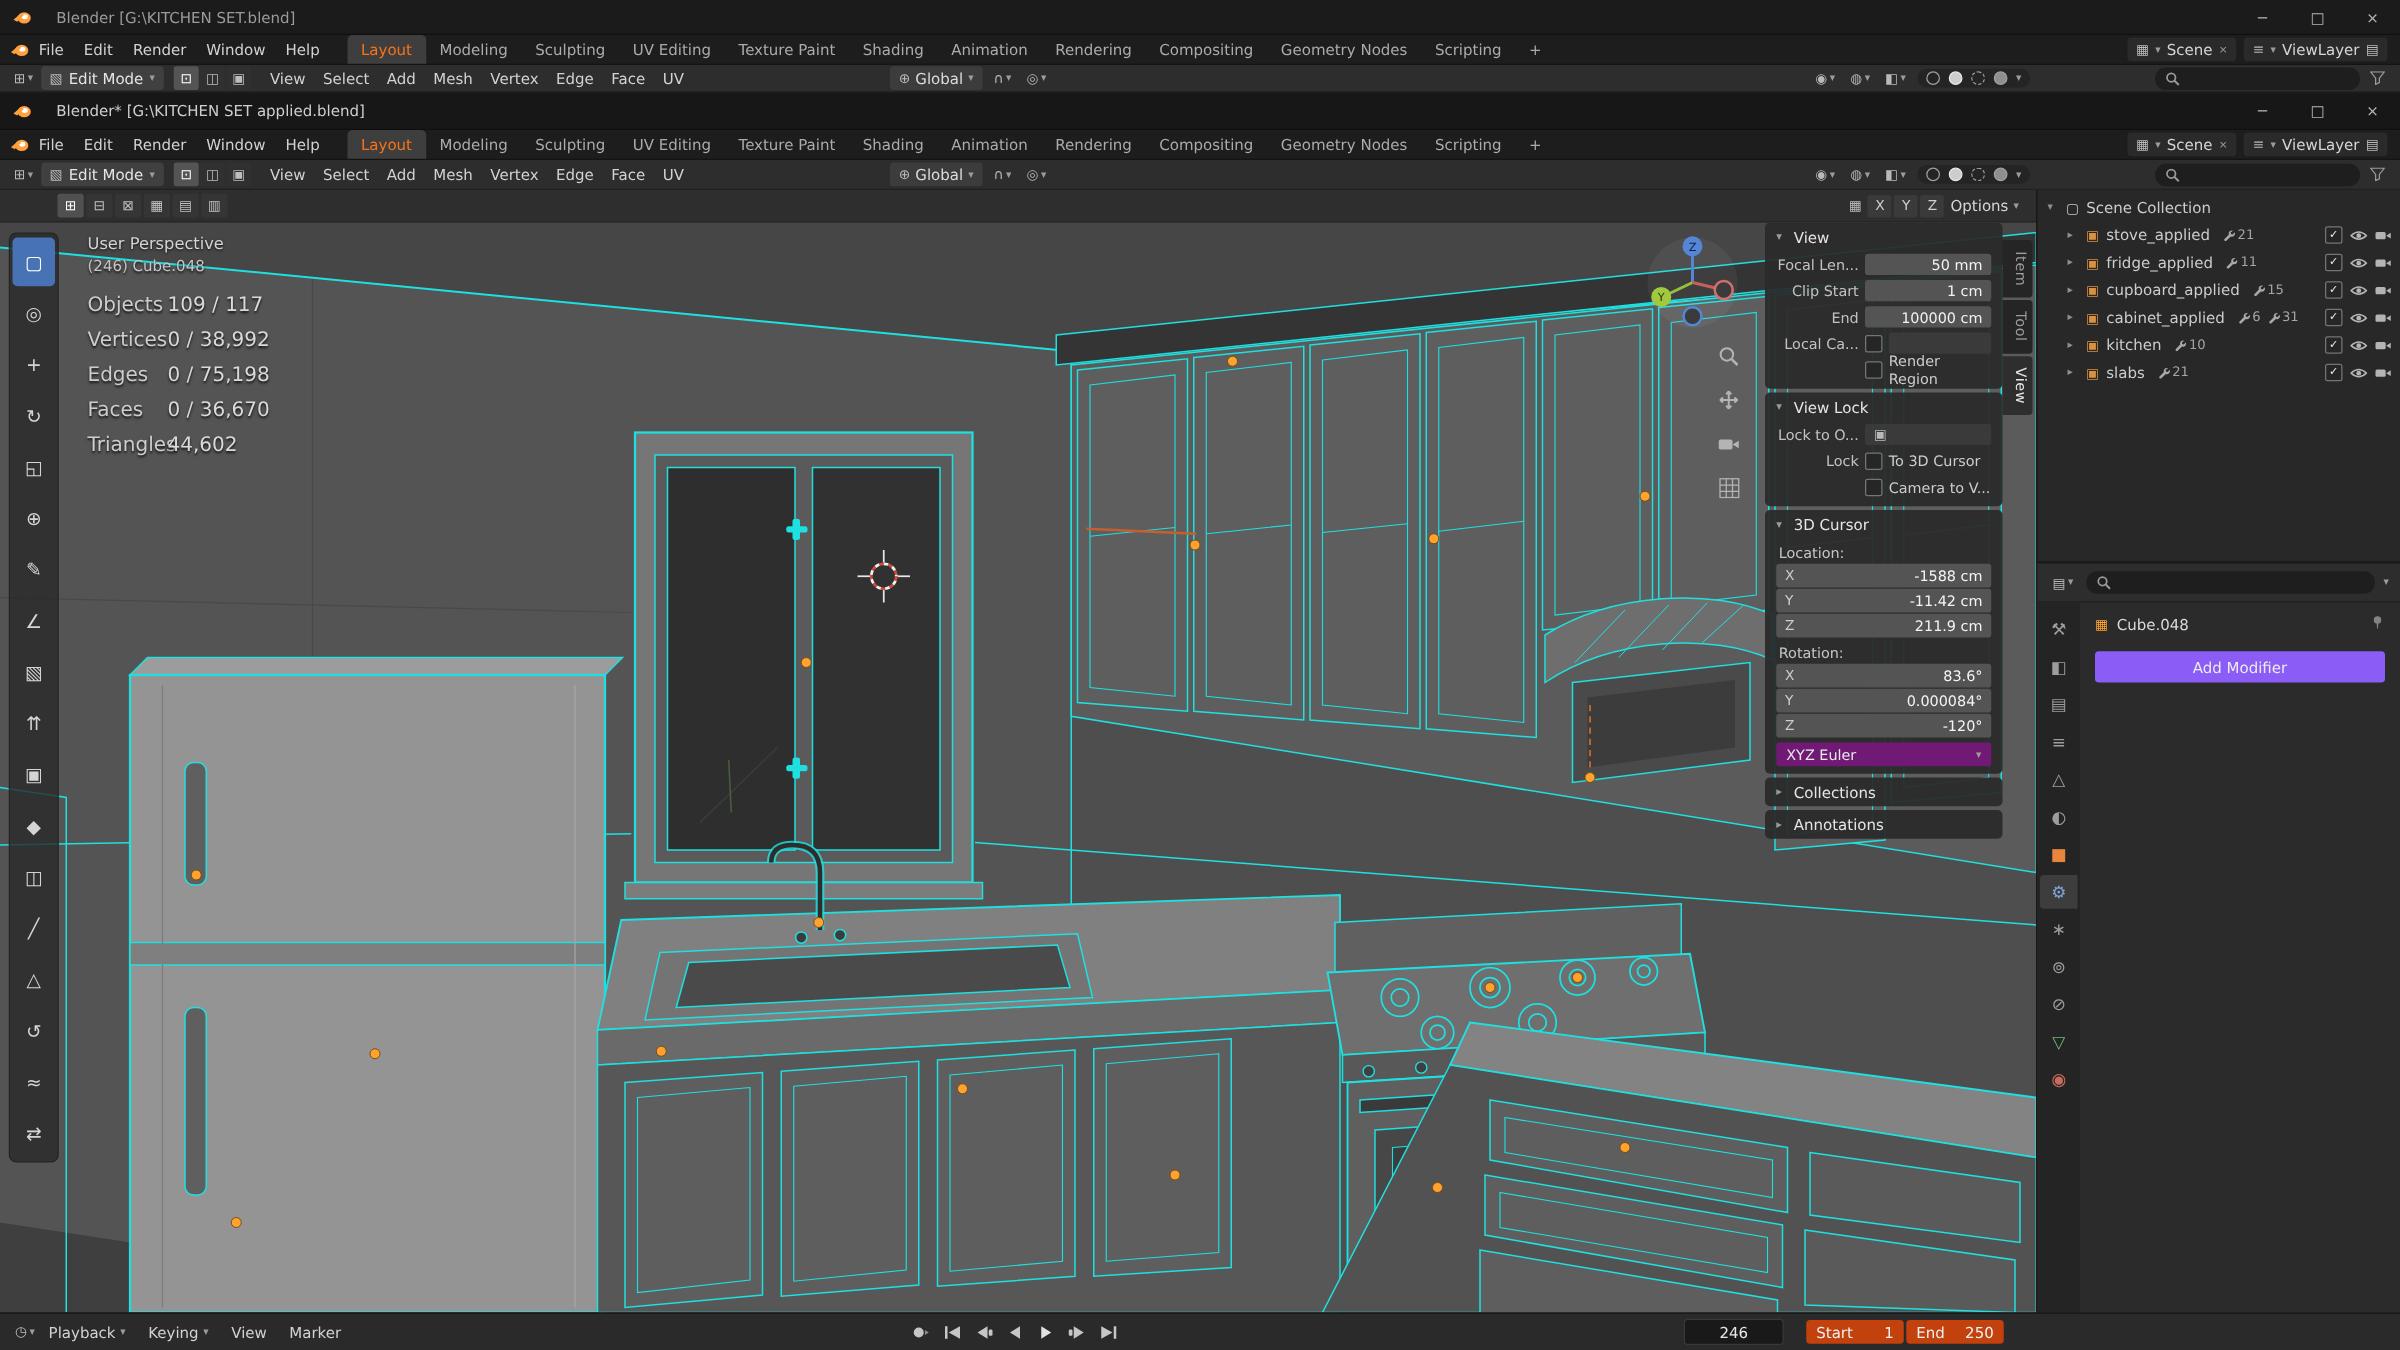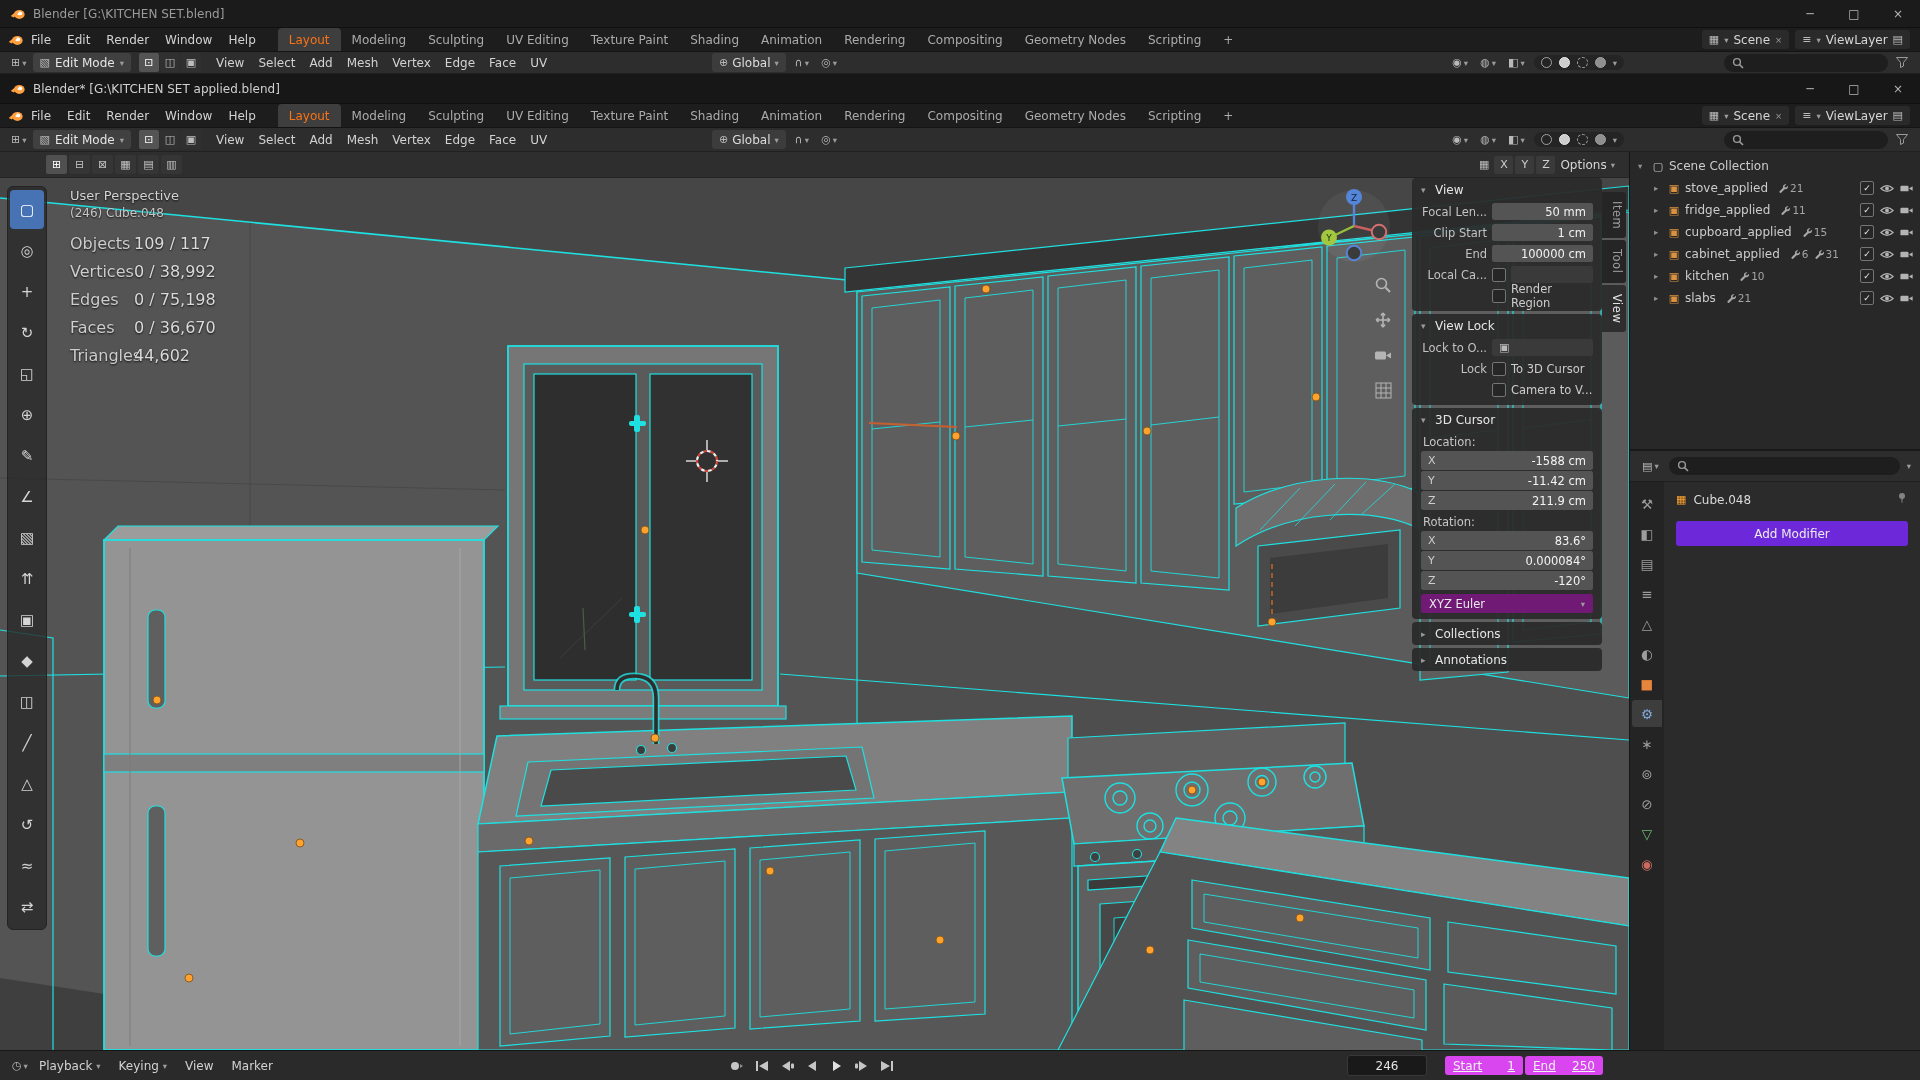--- a/index.html
+++ b/index.html
@@ -1,20 +1,20 @@
 <!DOCTYPE html>
 <html style="--accent: #4772b3; --select-cyan: #1fe0e0; --object-orange: #ffa32e;"><head>
 <meta charset="utf-8">
 <style>
   html,body{margin:0;padding:0;background:#111;}
   #app{position:relative;width:1920px;height:1080px;background:#1d1d1d;overflow:hidden;
        font-family:"DejaVu Sans","Liberation Sans",sans-serif;font-size:12px;color:#c9c9c9;}
   .abs{position:absolute;}
   
-  .titlebar{display:flex;align-items:center;gap:8px;padding-left:10px;background:#1b1b1b;
+  .titlebar{display:flex;align-items:center;gap:20px;padding-left:10px;background:#1b1b1b;
             color:#9b9b9b;border-bottom:1px solid #101010;box-sizing:border-box;left:0;right:0;}
   .titlebar.front{background:#171717;color:#cfcfcf;}
   .winbtns{margin-left:auto;height:100%;display:flex;}
   .wbtn{width:44px;display:flex;align-items:center;justify-content:center;color:#b5b5b5;font-size:12px;}
   
   .topbar{display:flex;align-items:stretch;background:#1d1d1d;padding-left:8px;
           border-bottom:1px solid #141414;box-sizing:border-box;left:0;right:0;}
   .tb-menus{display:flex;align-items:stretch;}
   .menu-item{padding:0 8px;display:flex;align-items:center;color:#d2d2d2;}
   .workspaces{display:flex;margin-left:14px;}
@@ -125,34 +125,34 @@
   .props-body{flex:1;display:flex;}
   .props-tabs{width:34px;background:#242424;display:flex;flex-direction:column;align-items:center;
               gap:3px;padding-top:8px;}
   .ptab{width:30px;height:27px;display:flex;align-items:center;justify-content:center;font-size:13.5px;
         color:#9d9d9d;border-radius:3px 0 0 3px;}
   .ptab.active{background:#3d3d3d;}
   .props-main{flex:1;padding:10px 12px;}
   .breadcrumb{display:flex;align-items:center;gap:7px;color:#dadada;}
   .bc-icon{color:var(--object-orange,#ffa32e);font-size:11px;}
   .pin{margin-left:auto;opacity:.8;}
-  .add-modifier{margin-top:14px;height:25px;background:#6d28d9;border-radius:3px;display:flex;
+  .add-modifier{margin-top:14px;height:25px;background:#8b5cf6;border-radius:3px;display:flex;
                 align-items:center;justify-content:center;color:#ececec;}
   
   .timeline{left:0;top:1050px;right:0;height:30px;background:#2a2a2a;border-top:1px solid #161616;
             display:flex;align-items:center;padding:0 9px;box-sizing:border-box;}
   .tl-menus{display:flex;align-items:center;gap:2px;}
   .tl-transport{position:absolute;left:726px;display:flex;align-items:center;gap:3px;}
   .tbtn{width:22px;height:20px;display:flex;align-items:center;justify-content:center;border-radius:3px;}
   .tl-fields{position:absolute;left:1347px;display:flex;align-items:center;gap:18px;}
   .frame-field{width:78px;height:19px;background:#191919;border:1px solid #383838;border-radius:3px;
                display:flex;align-items:center;justify-content:center;color:#e6e6e6;}
   .ranges{display:flex;gap:2px;}
-  .range-field{width:78px;height:19px;background:#d946ef;border-radius:3px;display:flex;align-items:center;
-               padding:0 8px;box-sizing:border-box;color:#f0f0f0;text-decoration:underline;}
+  .range-field{width:78px;height:19px;background:#c2410c;border-radius:3px;display:flex;align-items:center;
+               padding:0 8px;box-sizing:border-box;color:#f0f0f0;}
   .rf-val{margin-left:auto;}
   .logo{display:inline-flex;}
 </style>
 </head>
 <body>
 
 <div id="app">
 
   <div class="titlebar abs" style="top:0;height:28px;">
     <span class="logo">

